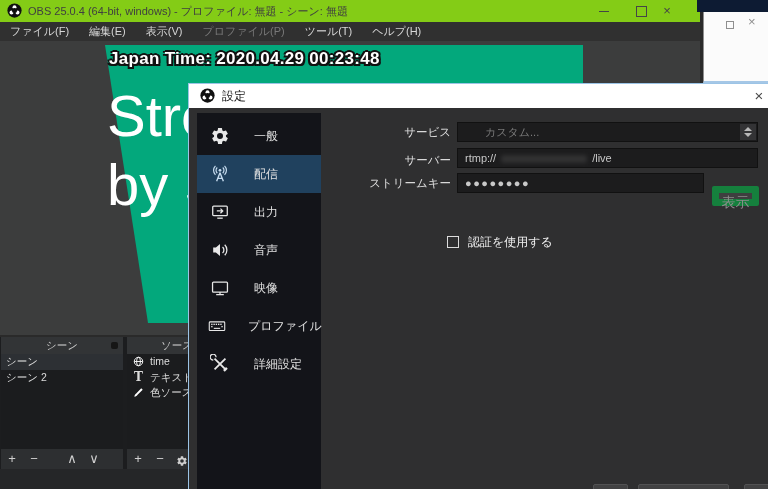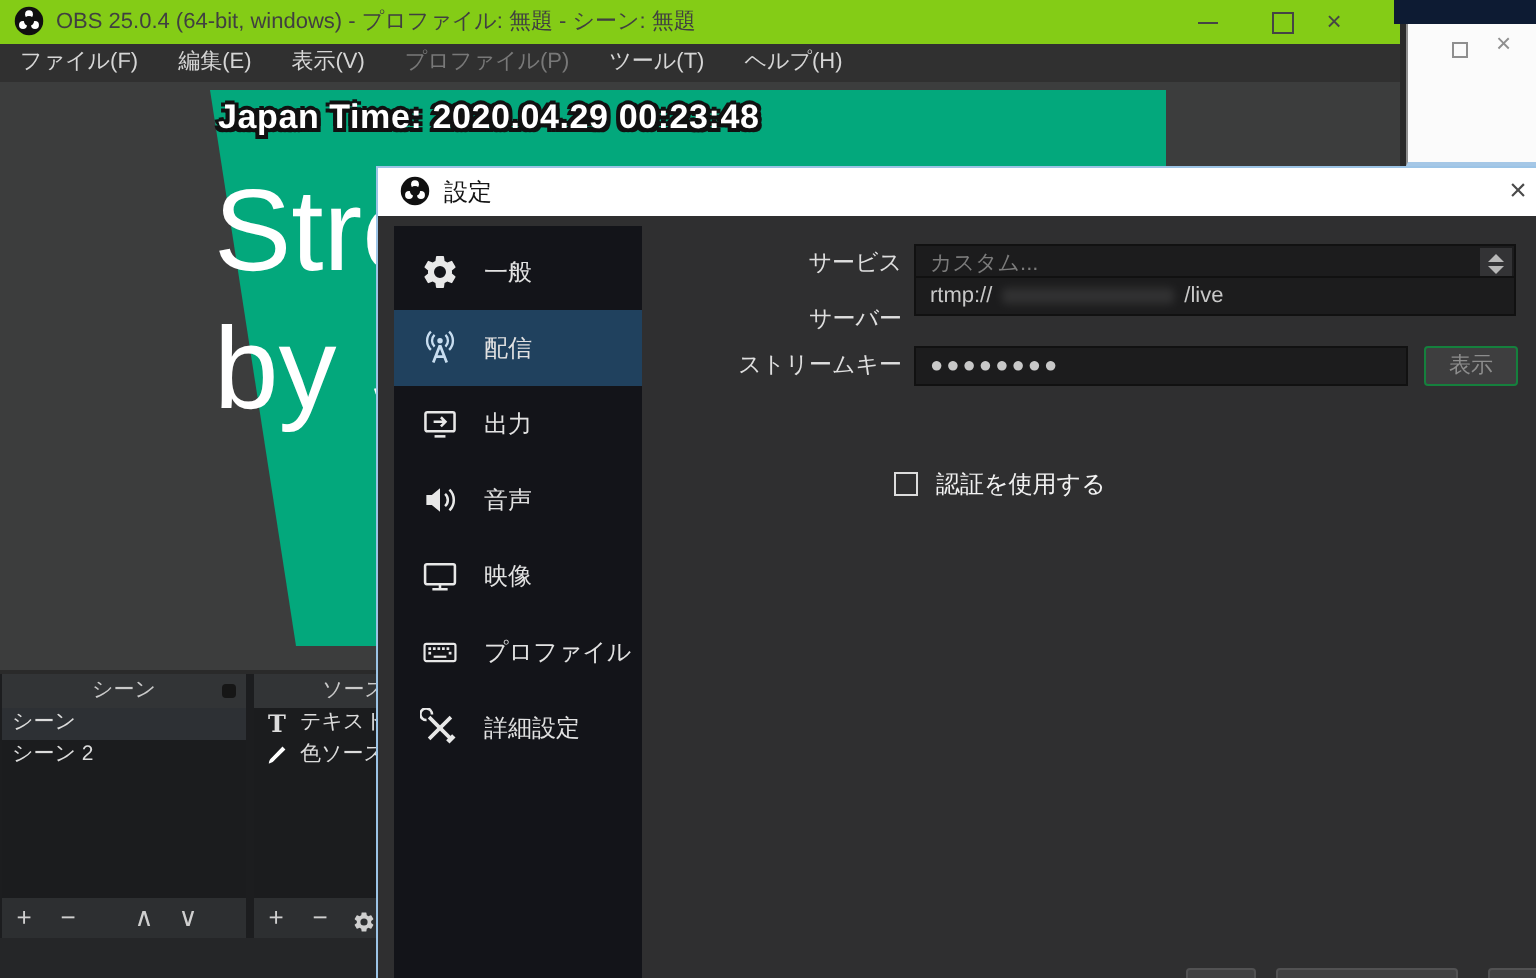--- a/index.html
+++ b/index.html
@@ -59,37 +59,37 @@
   .dlg-titlebar { position:absolute; left:0; top:0; width:100%; height:24px; background:#ffffff; }
   .dlg-titlebar .logo { position:absolute; left:11px; top:4px; width:15px; height:15px; }
   .dlg-titlebar .dlg-title { position:absolute; left:33px; top:0; line-height:24px; font-size:12px; color:#141414; }
   .dlg-close { position:absolute; left:558px; top:0; width:24px; height:24px; text-align:center; line-height:23px; font-size:15px; color:#4a4a4a; }
 
   .dlg-nav { position:absolute; left:8px; top:29px; width:124px; height:381px; background:#131419; padding-top:4px; }
   .nav-item { display:flex; align-items:center; height:38px; padding-left:10px; }
   .nav-item.selected { background:#20415e; }
   .nav-item .nicon { width:26px; height:24px; display:flex; align-items:center; justify-content:center; color:#e8e8e8; }
   .nav-item.selected .nicon { color:#c8ddf0; }
-  .nav-item .nlabel { margin-left:9px; font-size:12px; color:#e2e2e2; white-space:nowrap; }
+  .nav-item .nlabel { margin-left:21px; font-size:12px; color:#e2e2e2; white-space:nowrap; }
 
   .flabel { position:absolute; left:130px; width:132px; text-align:right; font-size:11.5px; color:#dfdfdf; line-height:20px; white-space:nowrap; }
   .field { position:absolute; left:268px; width:301px; height:20px; background:#1c1c1d; border:1px solid #111; }
   .row-service .flabel { top:38px; } .row-service .field { top:38px; }
-  .row-server  .flabel { top:66px; } .row-server  .field { top:54px; }
+  .row-server  .flabel { top:66px; } .row-server  .field { top:64px; }
   .row-key     .flabel { top:89px; } .row-key     .field { top:89px; width:247px; }
   .field .fval { display:block; padding-left:7px; font-size:11px; line-height:18px; color:#c8c8c8; white-space:nowrap; overflow:hidden; }
-  .field .placeholder { color:#7b7b7b; }
+  .field .placeholder { color:#7b7b7b;margin-left:20px; }
   .spinner { position:absolute; right:1px; top:1px; width:16px; height:16px; background:#333335; }
   .spinner i { position:absolute; left:4px; width:0; height:0; border-left:4px solid transparent; border-right:4px solid transparent; }
   .spinner .u { top:3px; border-bottom:4px solid #b8b8b8; }
   .spinner .d { bottom:3px; border-top:4px solid #b8b8b8; }
   .smudge { display:inline-block; width:86px; height:8px; margin:0 5px; background:#5a5a5a; opacity:.35; border-radius:2px; filter:blur(2px); vertical-align:middle; }
   .bullets { letter-spacing:1.5px; font-size:12px; }
-  .show-btn { position:absolute; left:523px; top:89px; width:47px; height:20px; background:#3e3e3f; border:1px solid #15803d; border-radius:2px;
-    font-size:11px; color:#8d8d8d; text-align:center; line-height:19px; }
+  .show-btn { position:absolute; left:523px; top:102px; width:47px; height:20px; background:#3e3e3f; border:7px solid #15803d; border-radius:2px;
+    font-size:14px; color:#8d8d8d; text-align:center; line-height:19px; }
   .auth-box { position:absolute; left:258px; top:152px; width:12px; height:12px; border:1px solid #dcdcdc; background:transparent; }
   .auth-label { position:absolute; left:279px; top:150px; font-size:12px; color:#f2f2f2; white-space:nowrap; }
 
   .dlg-footer-btn { position:absolute; top:400px; height:22px; background:#424243; border:1px solid #525253; border-radius:2px;
     font-size:11px; color:#cfcfcf; text-align:center; line-height:20px; white-space:nowrap; overflow:hidden; }
   .btn-ok { left:404px; width:35px; }
   .btn-cancel { left:449px; width:91px; }
   .btn-apply { left:555px; width:60px; }
 
   svg { display:block; }
@@ -150,20 +150,30 @@
         <span class="tool">∨</span>
       </div>
     </div>
 
     <div class="panel sources">
       <div class="panel-hdr">
         <span>ソース</span>
       </div>
       <div class="panel-list">
         <div class="prow">
+          <span class="sicon">
+            <svg width="11" height="11" viewBox="0 0 12 12" fill="none" stroke="#ffffff" stroke-width="1">
+              <circle cx="6" cy="6" r="4.6"></circle>
+                <ellipse cx="6" cy="6" rx="2.1" ry="4.6"></ellipse>
+                <path d="M1.4 6h9.2"></path>
+            </svg>
+          </span>
+          <span>time</span>
+        </div>
+        <div class="prow">
           <span class="sicon ticon">T</span>
           <span>テキスト (</span>
         </div>
         <div class="prow">
           <span class="sicon">
             <svg width="11" height="11" viewBox="0 0 12 12">
               <path d="M1.5 10.6c.2-1.9 1-2.7 2-3.5L9 1.4l1.6 1.6-5.6 5.5c-.8 1-1.6 1.8-3.5 2.1z" fill="#ffffff"></path>
             </svg>
           </span>
           <span>色ソース</span>

